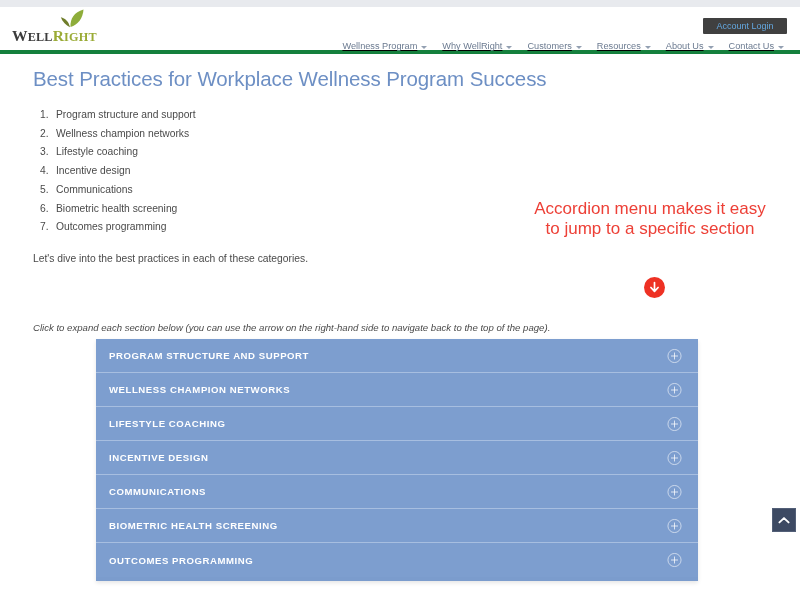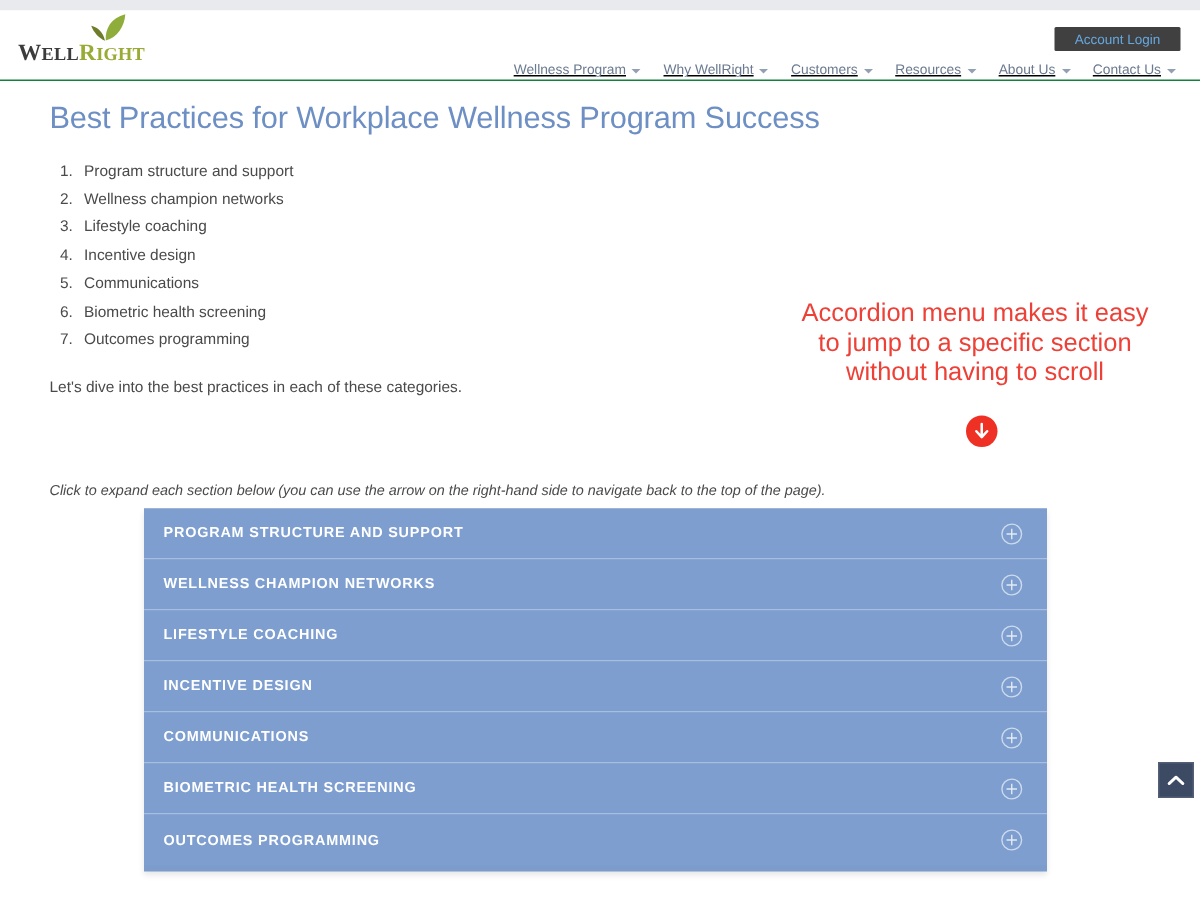--- a/index.html
+++ b/index.html
@@ -28,21 +28,21 @@
     background: #e8eaee;
   }
 
   
   .header {
     position: absolute;
     top: 7px; left: 0;
     width: 800px;
     height: 47px;
     background: #ffffff;
-    border-bottom: 1px solid #15803d;
+    border-bottom: 4px solid #15803d;
   }
 
   .logo {
     position: absolute;
     left: 12px;
     top: 2px;
     width: 110px;
     height: 42px;
     display: block;
   }
@@ -338,21 +338,20 @@
       </li>
     </ul>
 
     <p class="para-dive">Let's dive into the best practices in each of these categories.</p>
 
     <p class="para-click">Click to expand each section below (you can use the arrow on the right-hand side to navigate back to the top of the page).</p>
 
     <div class="annotation">
       <div>Accordion menu makes it easy</div>
       <div>to jump to a specific section</div>
-      <div>without having to scroll</div>
     </div>
 
     <div class="arrow-circle">
       <svg width="13" height="13" viewBox="0 0 13 13">
         <path d="M6.5 1.6 L6.5 9.2 M6.5 10.4 L2.9 6.5 M6.5 10.4 L10.1 6.5" stroke="#ffffff" stroke-width="1.7" fill="none" stroke-linecap="round" stroke-linejoin="round"></path>
       </svg>
     </div>
 
     <div class="accordion">
 

